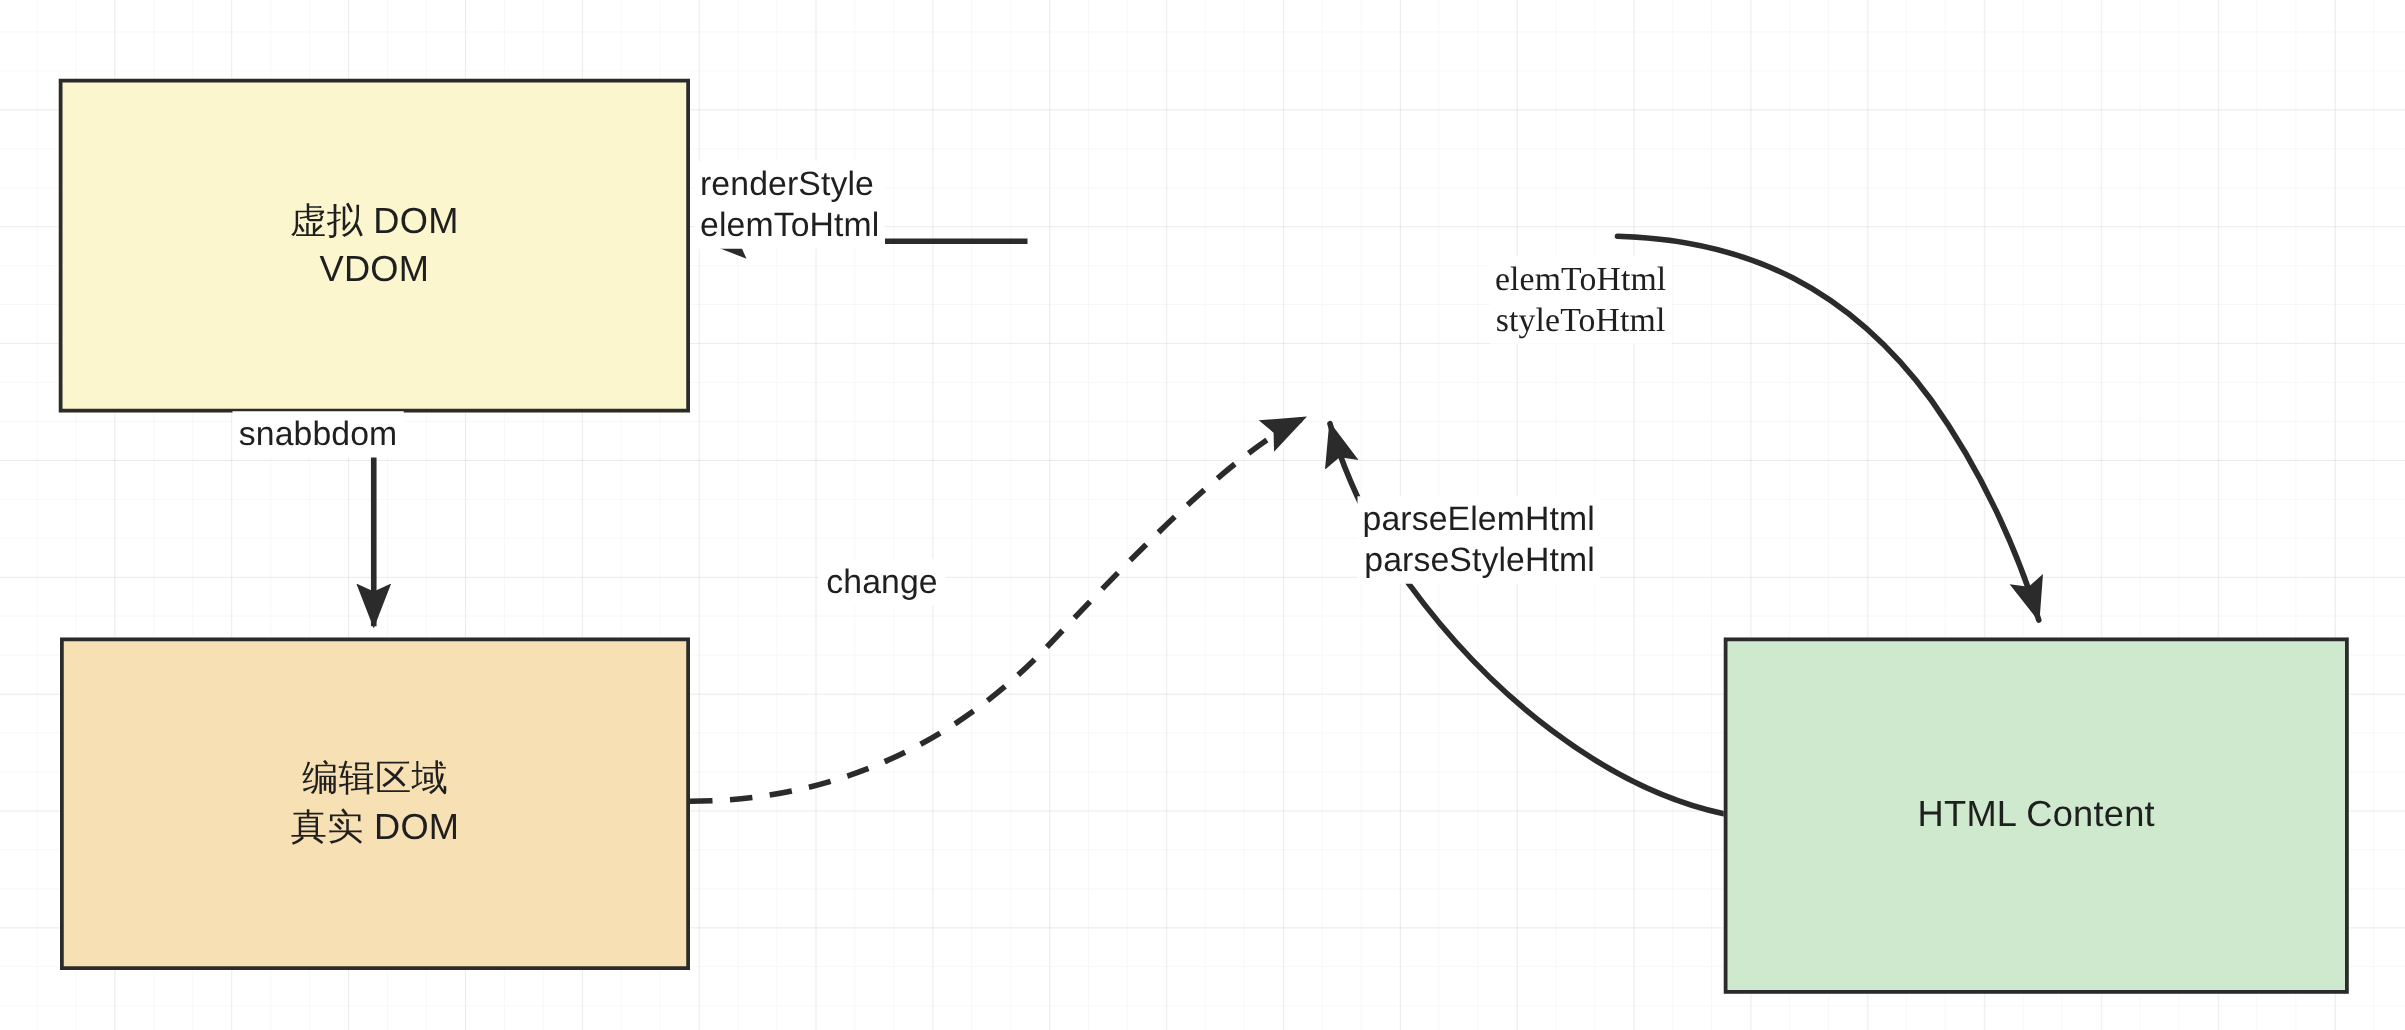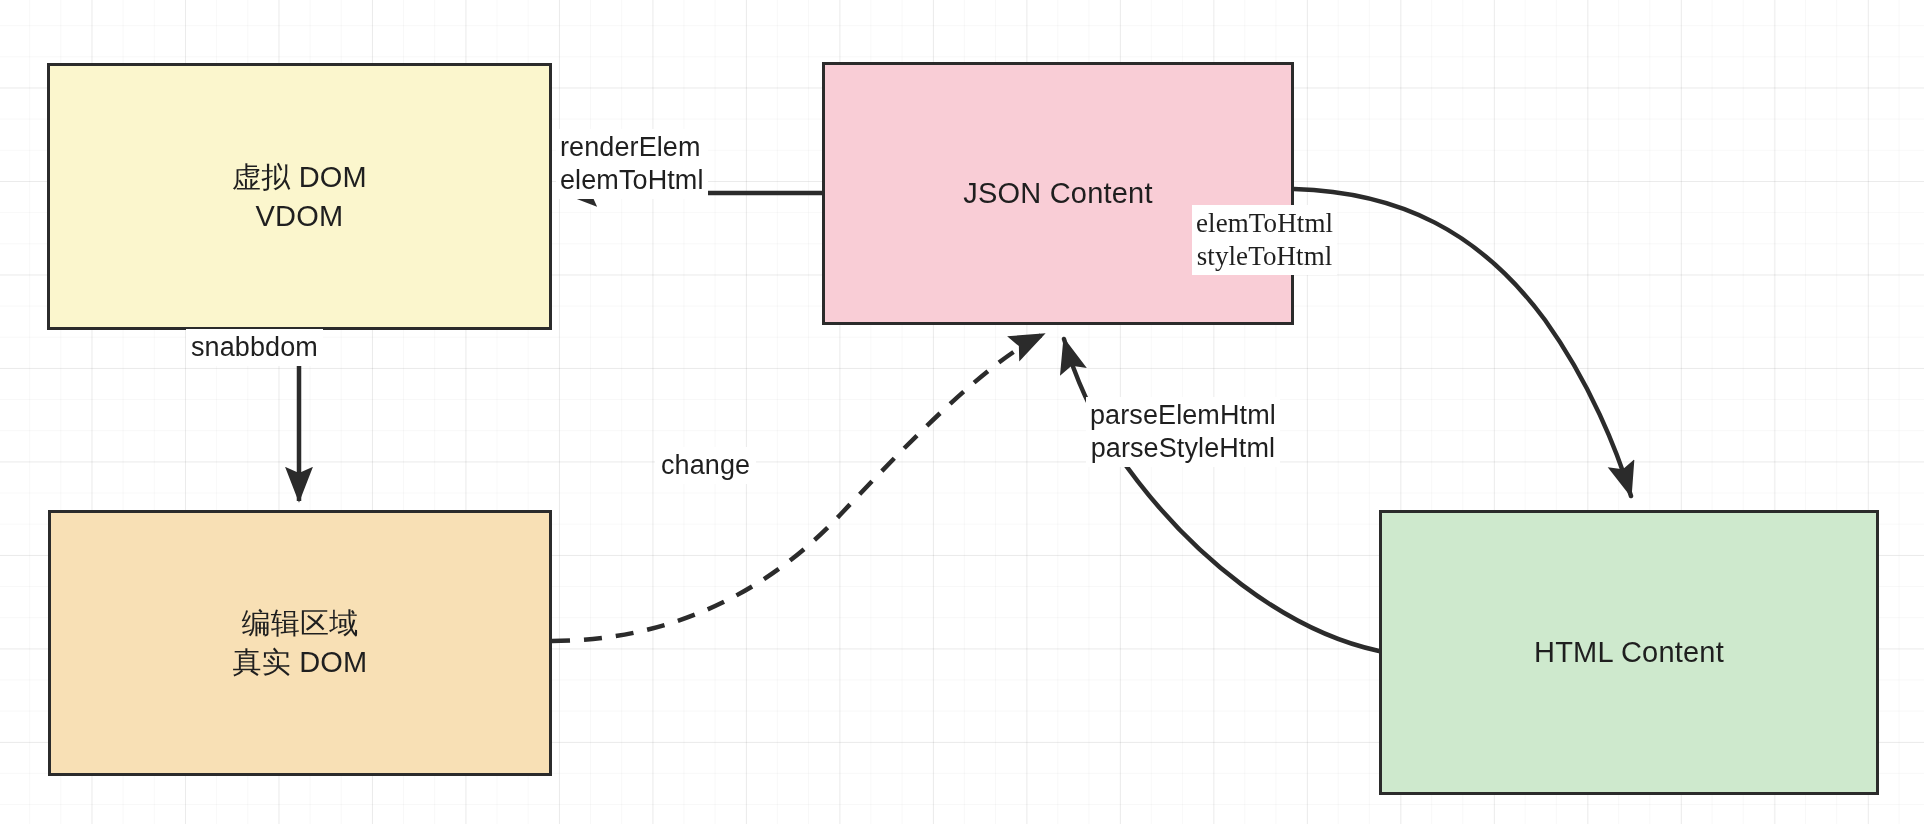--- a/index.html
+++ b/index.html
@@ -43,21 +43,21 @@
     font-size:27px;
     line-height:1.22;
     background:#ffffff;
     white-space:nowrap;
     letter-spacing:0.1px;
   }
   .edge-label span{display:block;}
   #label-render{left:556px;top:129px;text-align:left;padding:2px 4px;}
   #label-snabbdom{left:186px;top:329px;padding:2px 5px;text-align:center;}
   #label-elemtohtml{left:1192px;top:205px;text-align:center;padding:2px 4px;font-family:Liberation Serif, serif;}
-  #label-parse{left:1086px;top:397px;text-align:center;padding:2px 4px;}
+  #label-parse{left:1086px;top:397px;text-align:right;padding:2px 4px;}
   #label-change{left:655px;top:447px;padding:2px 6px;}
 </style>
 </head>
 <body>
 
 <div id="canvas">
 
   <svg class="edges" width="1924" height="824" viewBox="0 0 1924 824">
     <defs>
       <marker id="arrowhead" markerWidth="9" markerHeight="9" refX="7.6" refY="3.1" orient="auto" markerUnits="strokeWidth">
@@ -89,41 +89,36 @@
     </g>
   </svg>
 
   <div class="node" id="node-vdom">
     <span class="lines">
       <span>虚拟 DOM</span>
       <span>VDOM</span>
     </span>
   </div>
 
-  <div class="node" id="node-json">
-    <span class="lines">
-      <span>JSON Content</span>
-    </span>
-  </div>
 
   <div class="node" id="node-editor">
     <span class="lines">
       <span>编辑区域</span>
       <span>真实 DOM</span>
     </span>
   </div>
 
   <div class="node" id="node-html">
     <span class="lines">
       <span>HTML Content</span>
     </span>
   </div>
 
   <div class="edge-label" id="label-render">
-    <span>renderElem</span>
+    <span>renderStyle</span>
     <span>elemToHtml</span>
   </div>
 
   <div class="edge-label" id="label-snabbdom">
     <span>snabbdom</span>
   </div>
 
   <div class="edge-label" id="label-elemtohtml">
     <span>elemToHtml</span>
     <span>styleToHtml</span>

